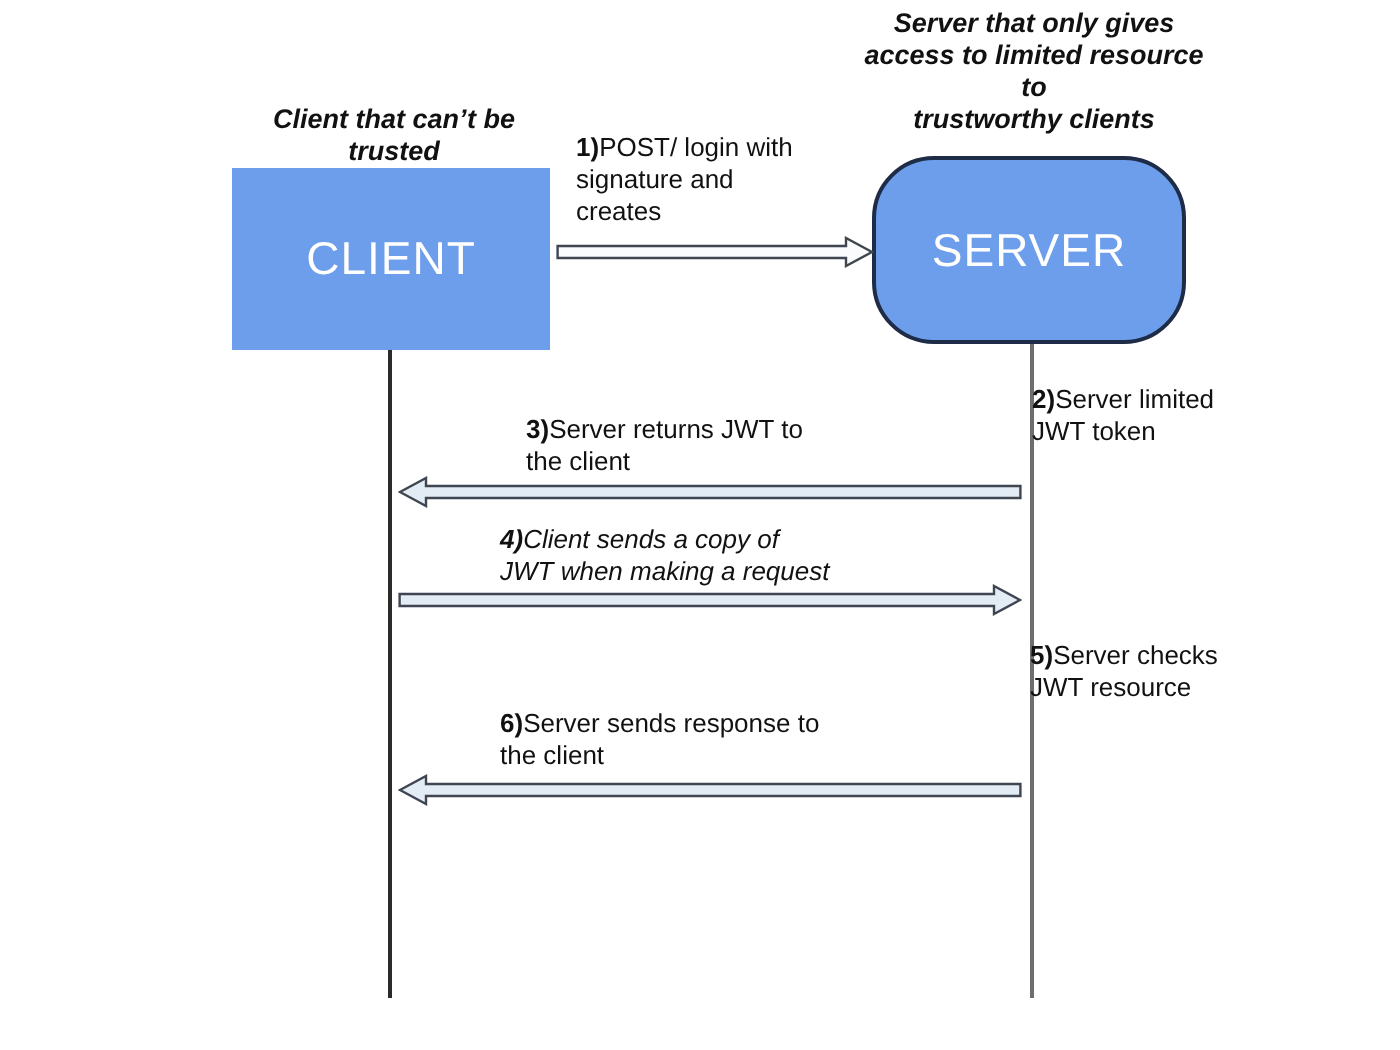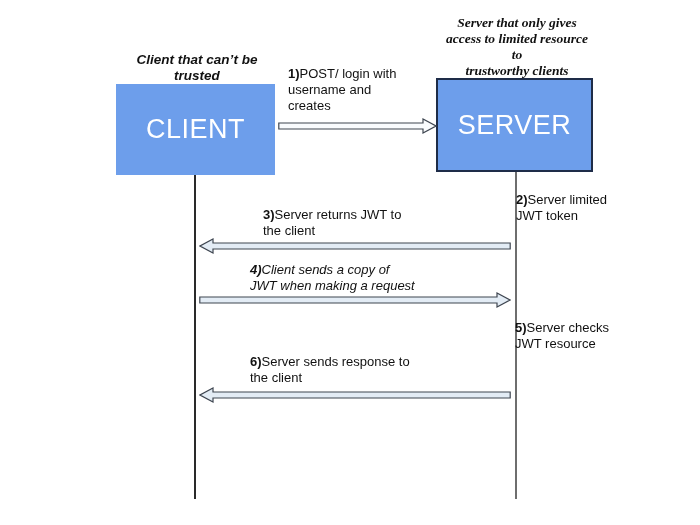--- a/index.html
+++ b/index.html
@@ -10,21 +10,21 @@
   .abs{position:absolute;}
   .caption{
     font-size:13.5px;font-weight:bold;font-style:italic;line-height:16px;
     text-align:center;white-space:pre-line;color:var(--text);
   }
   .actor-box{
     background:var(--box-fill);display:flex;align-items:center;justify-content:center;
   }
   .actor-box.bordered{border:2px solid var(--server-border);box-sizing:border-box;}
   .actor-label{
-    color:var(--box-label);font-size:27px;letter-spacing:0.5px;font-weight:400;
+    color:var(--box-label);font-size:23px;letter-spacing:0.5px;font-weight:400;
   }
   .lifeline{width:1.5px;}
   .lifeline.left{background:var(--lifeline-left);}
   .lifeline.right{background:var(--lifeline-right);}
   .msg-label{
     font-size:13px;line-height:16px;text-align:left;color:var(--text);
   }
   .msg-label b{font-weight:bold;}
   svg.arrow{display:block;}
   svg.arrow polygon{
@@ -33,38 +33,38 @@
   svg.arrow.white polygon{fill:var(--arrow-fill-white);}
   svg.arrow.light polygon{fill:var(--arrow-fill-light);}
 </style>
 </head>
 <body>
 
 <div id="canvas">
 
   <div class="abs caption" style="left:117px;top:52px;width:160px;">Client that can’t be
 trusted</div>
-  <div class="abs caption" style="left:418px;top:15px;width:198px;font-family:Liberation Serif, serif;">Server that only gives
+  <div class="abs caption" style="left:418px;top:4px;width:198px;">Server that only gives
 access to limited resource
 to
 trustworthy clients</div>
 
   <div class="abs actor-box" style="left:116px;top:84px;width:159px;height:91px;">
     <span class="actor-label">CLIENT</span>
   </div>
-  <div class="abs actor-box bordered" style="left:436px;top:78px;width:157px;height:94px;">
+  <div class="abs actor-box bordered" style="left:436px;top:78px;width:157px;height:94px;border-radius:31px;">
     <span class="actor-label">SERVER</span>
   </div>
 
   <div class="abs lifeline left" style="left:194px;top:175px;height:324px;"></div>
   <div class="abs lifeline right" style="left:515px;top:172px;height:327px;"></div>
 
   <div class="abs msg-label" style="left:288px;top:66px;width:140px;">
     <div><b>1)</b><span>POST/ login with</span></div>
-    <div>username and</div>
+    <div>signature and</div>
     <div>creates</div>
   </div>
   <svg class="abs arrow white" style="left:278px;top:118px;" width="159" height="16" viewBox="0 0 159 16">
     <polygon points="0.8,5 145,5 145,1 158,8 145,15 145,11 0.8,11"></polygon>
   </svg>
 
   <div class="abs msg-label" style="left:516px;top:192px;width:140px;">
     <div><b>2)</b><span>Server limited</span></div>
     <div>JWT token</div>
   </div>

